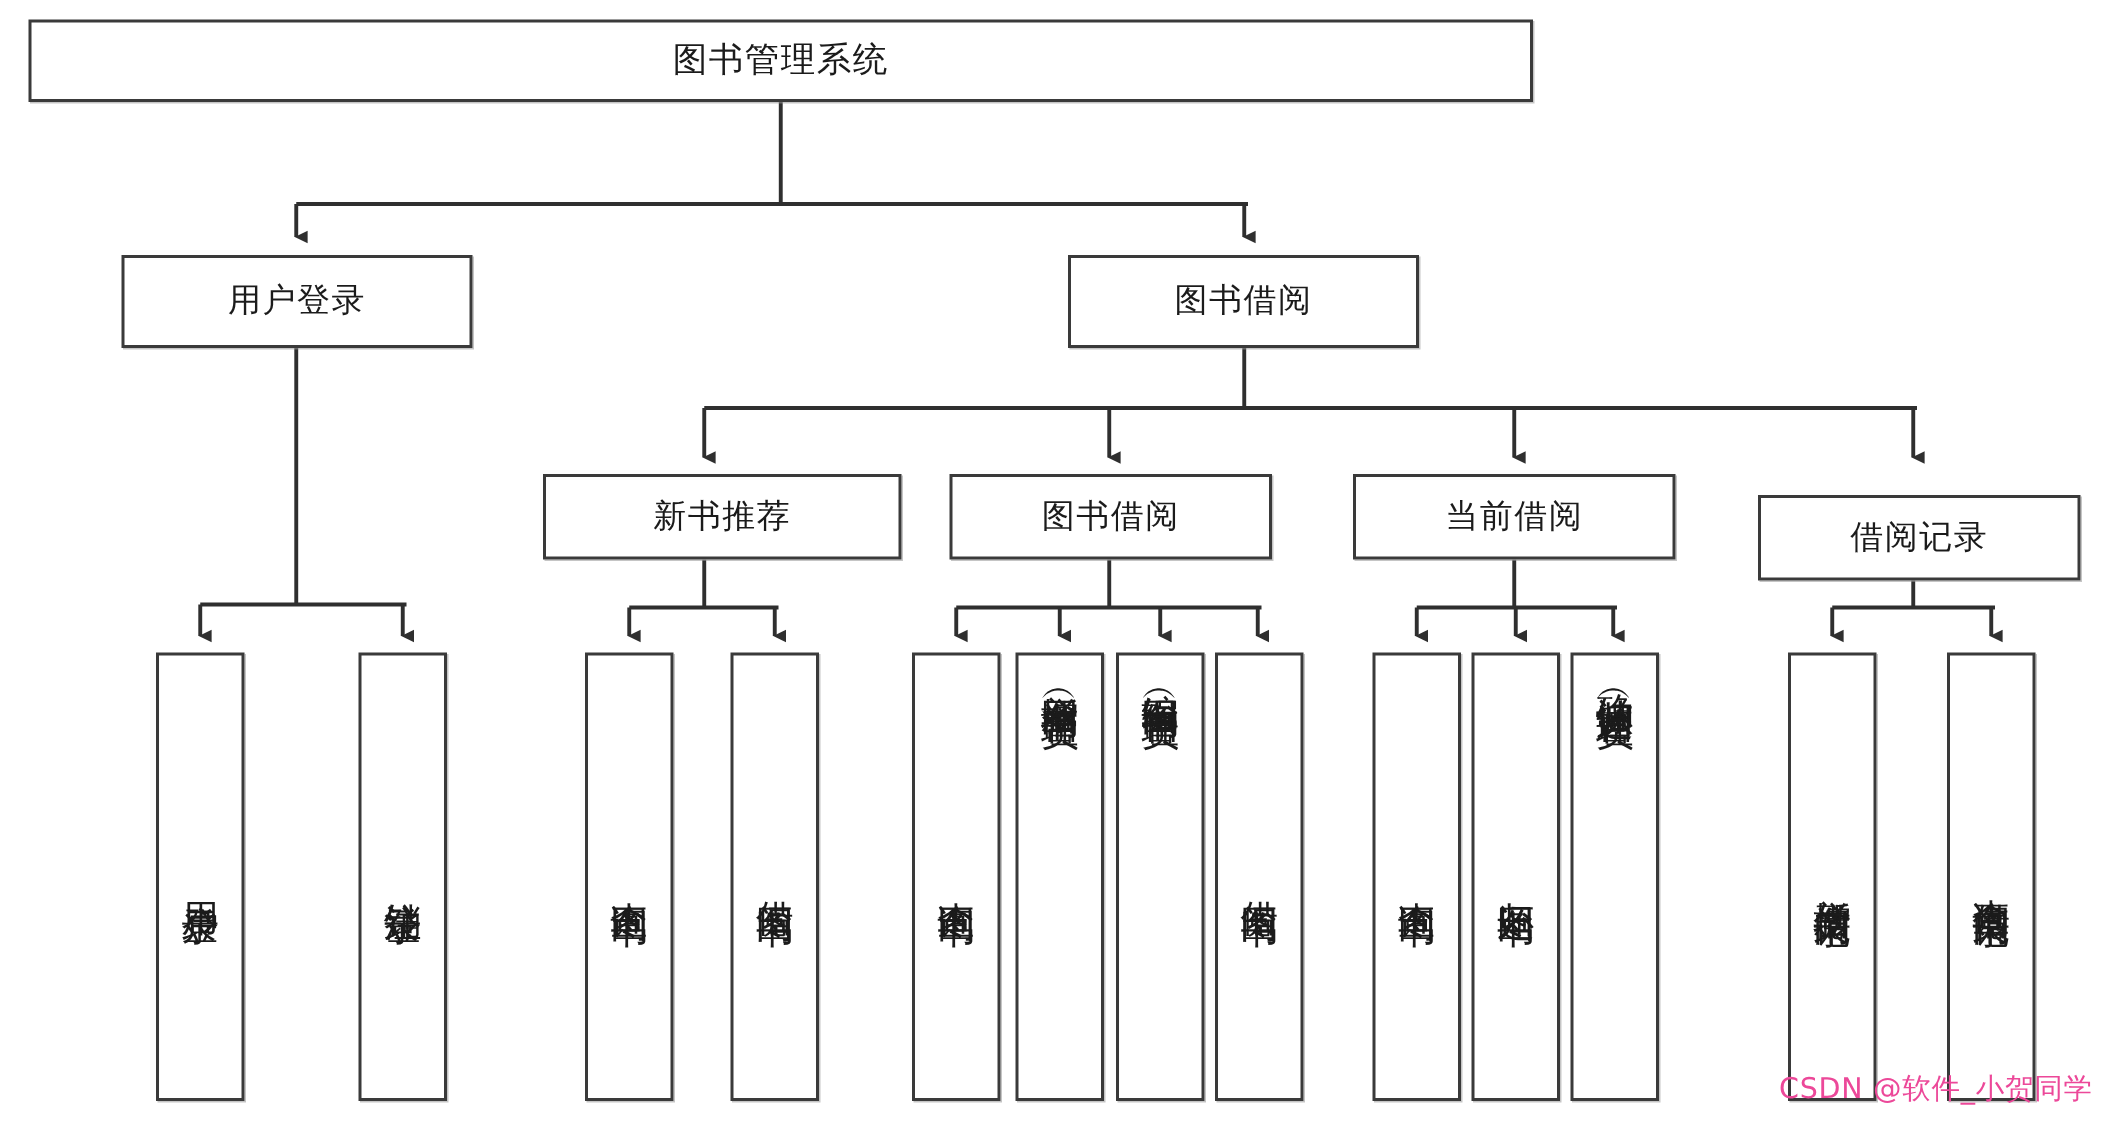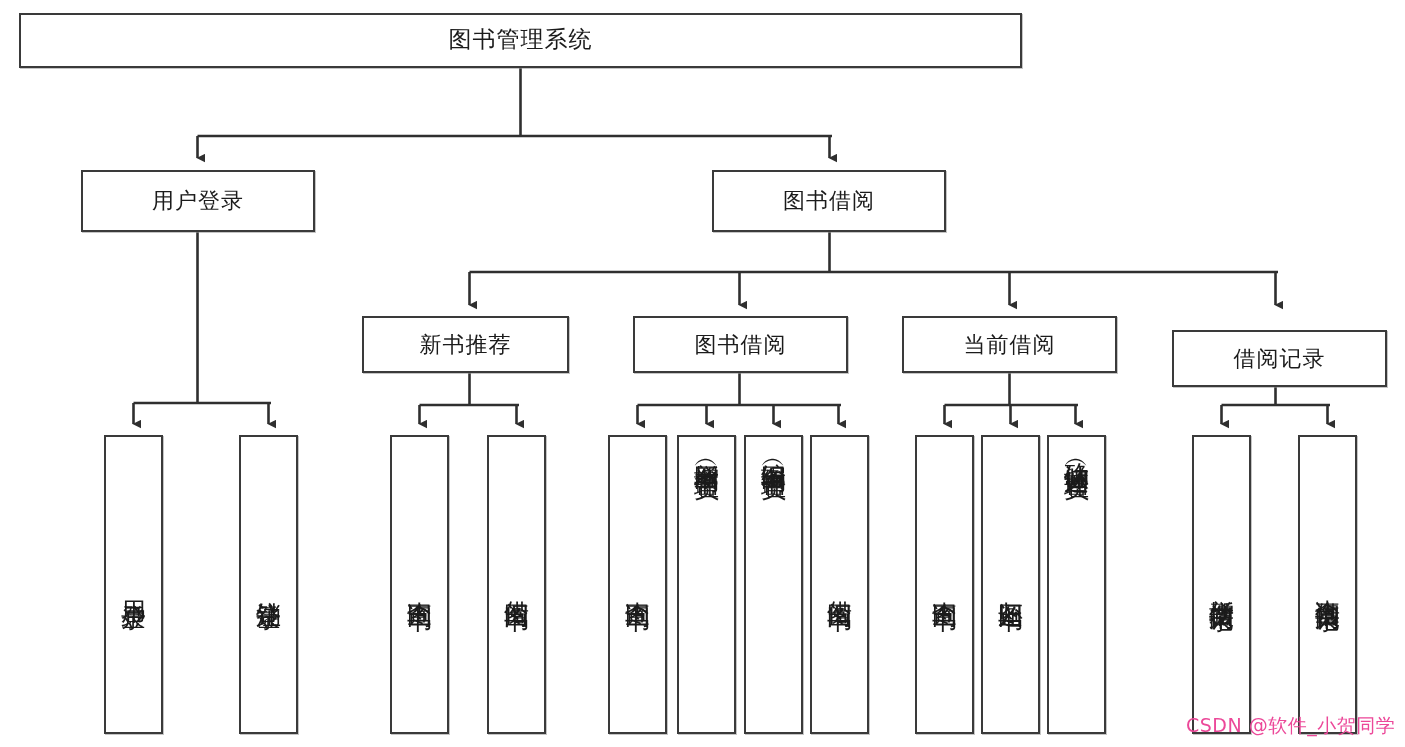--- a/index.html
+++ b/index.html
@@ -137,21 +137,21 @@
     <span class="label">图书管理系统</span>
   </div>
 
   <div class="node h" style="left:81px; top:170px; width:234px; height:62px;">
     <span class="label">用户登录</span>
   </div>
   <div class="node h" style="left:712px; top:170px; width:234px; height:62px;">
     <span class="label">图书借阅</span>
   </div>
 
-  <div class="node h" style="left:362px; top:316px; width:207px; height:57px;">
+  <div class="node h" style="left:362px; top:316px; width:239px; height:57px;">
     <span class="label">新书推荐</span>
   </div>
   <div class="node h" style="left:633px; top:316px; width:215px; height:57px;">
     <span class="label">图书借阅</span>
   </div>
   <div class="node h" style="left:902px; top:316px; width:215px; height:57px;">
     <span class="label">当前借阅</span>
   </div>
   <div class="node h" style="left:1172px; top:316px; width:215px; height:57px;margin-top:14px;">
     <span class="label">借阅记录</span>

